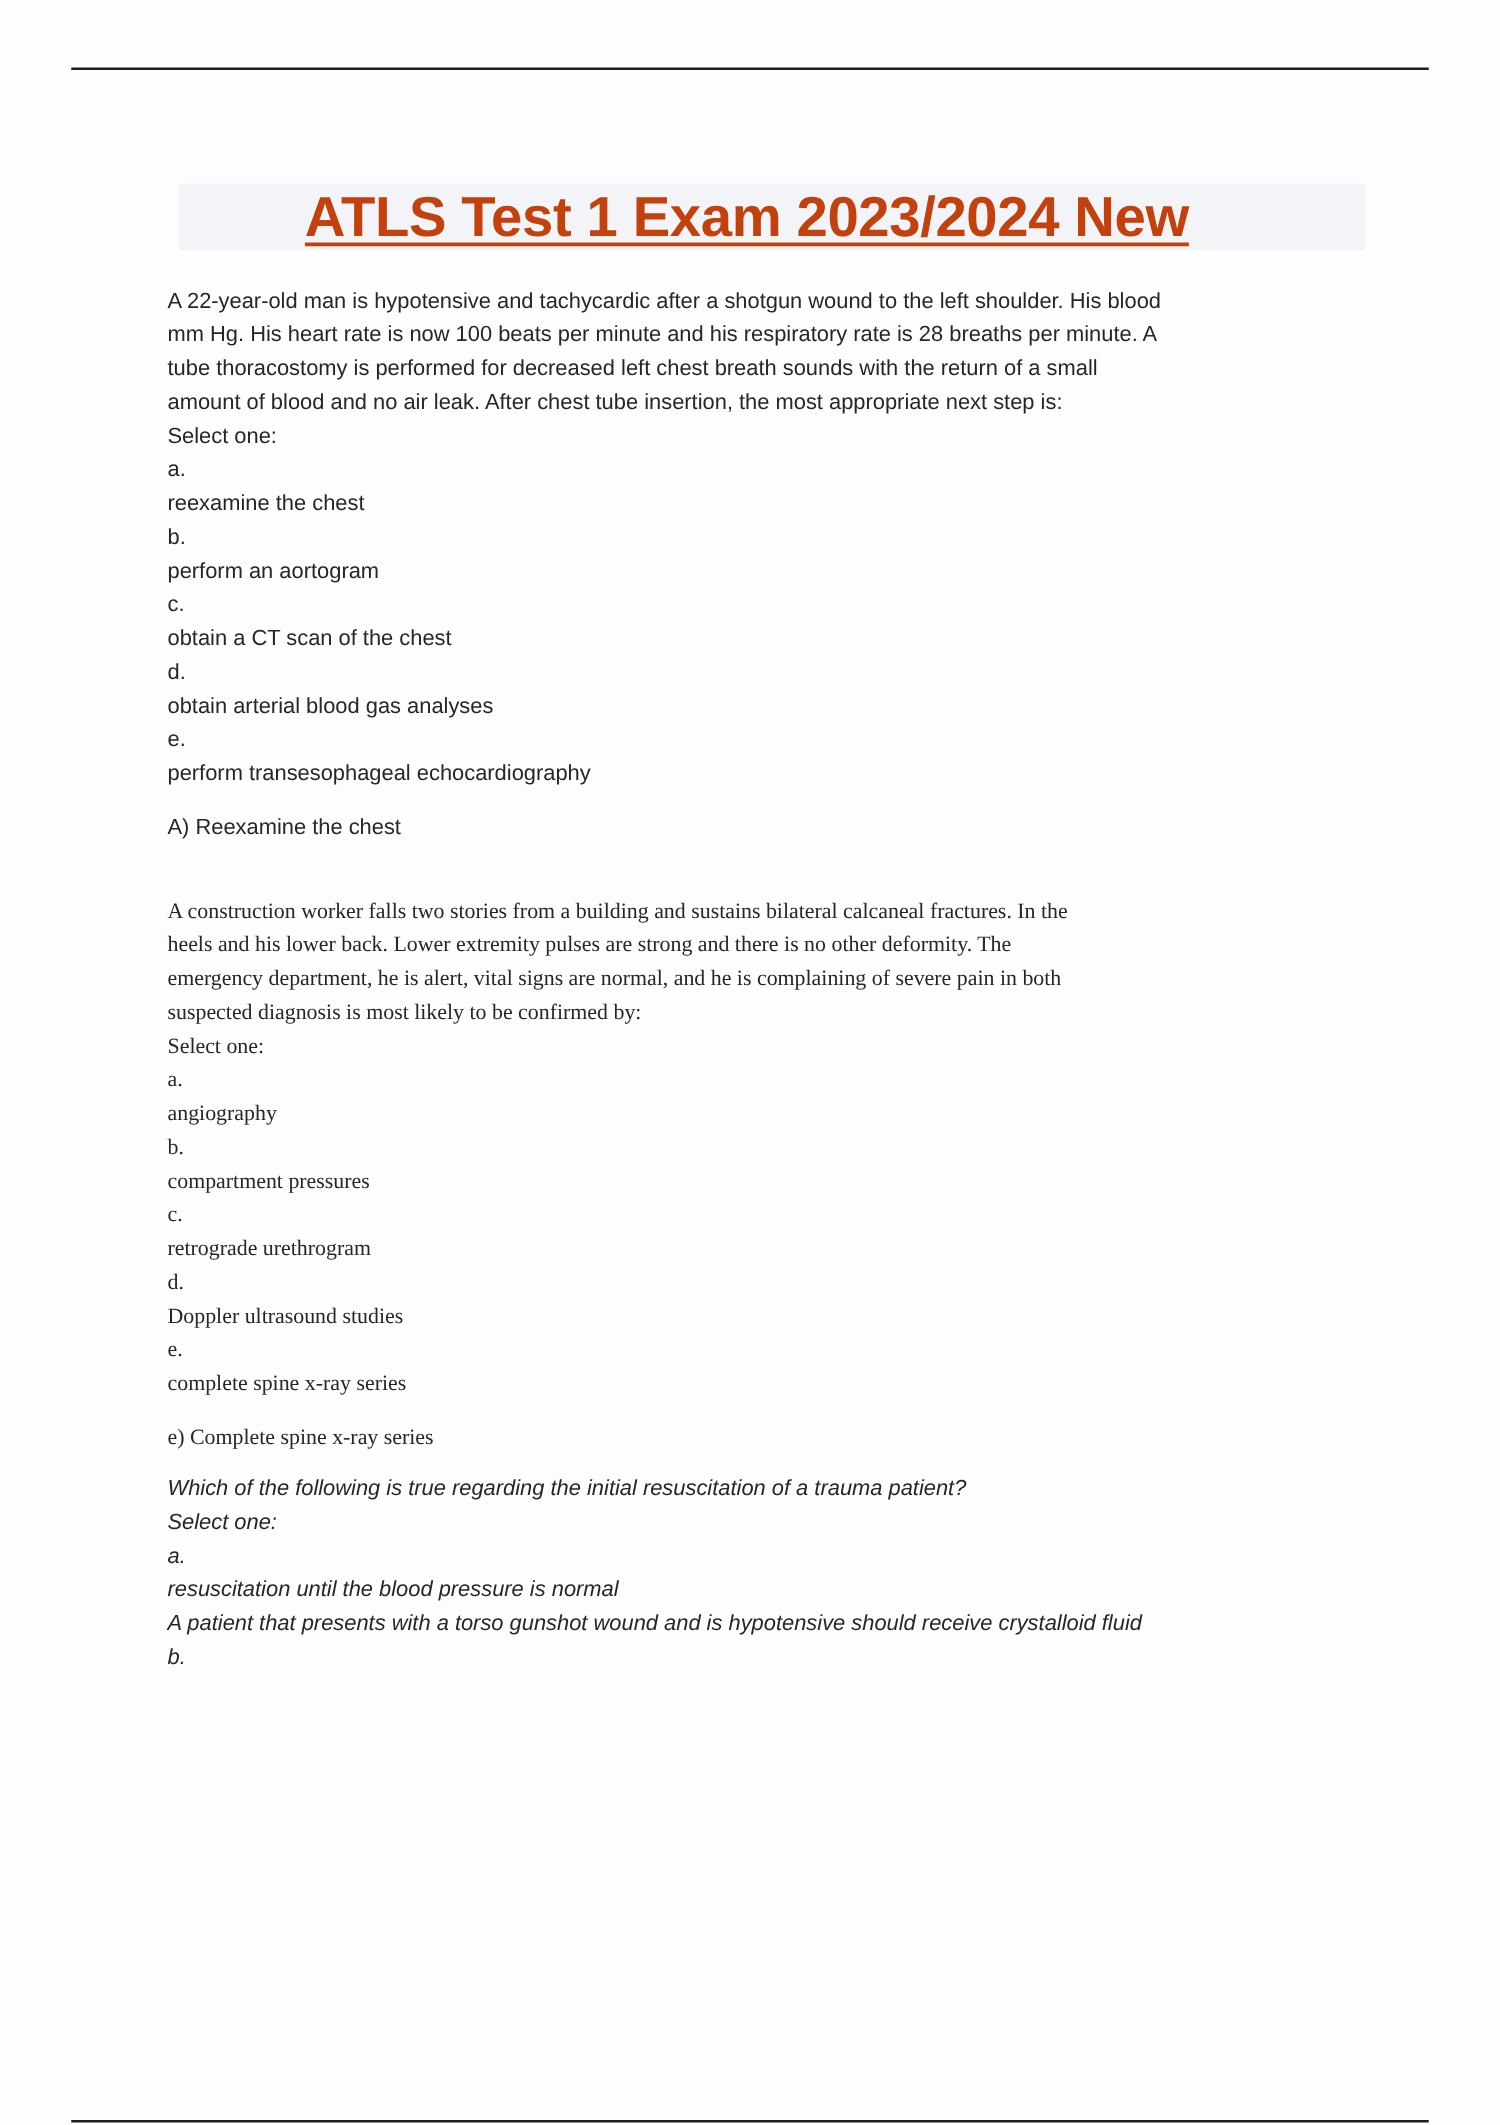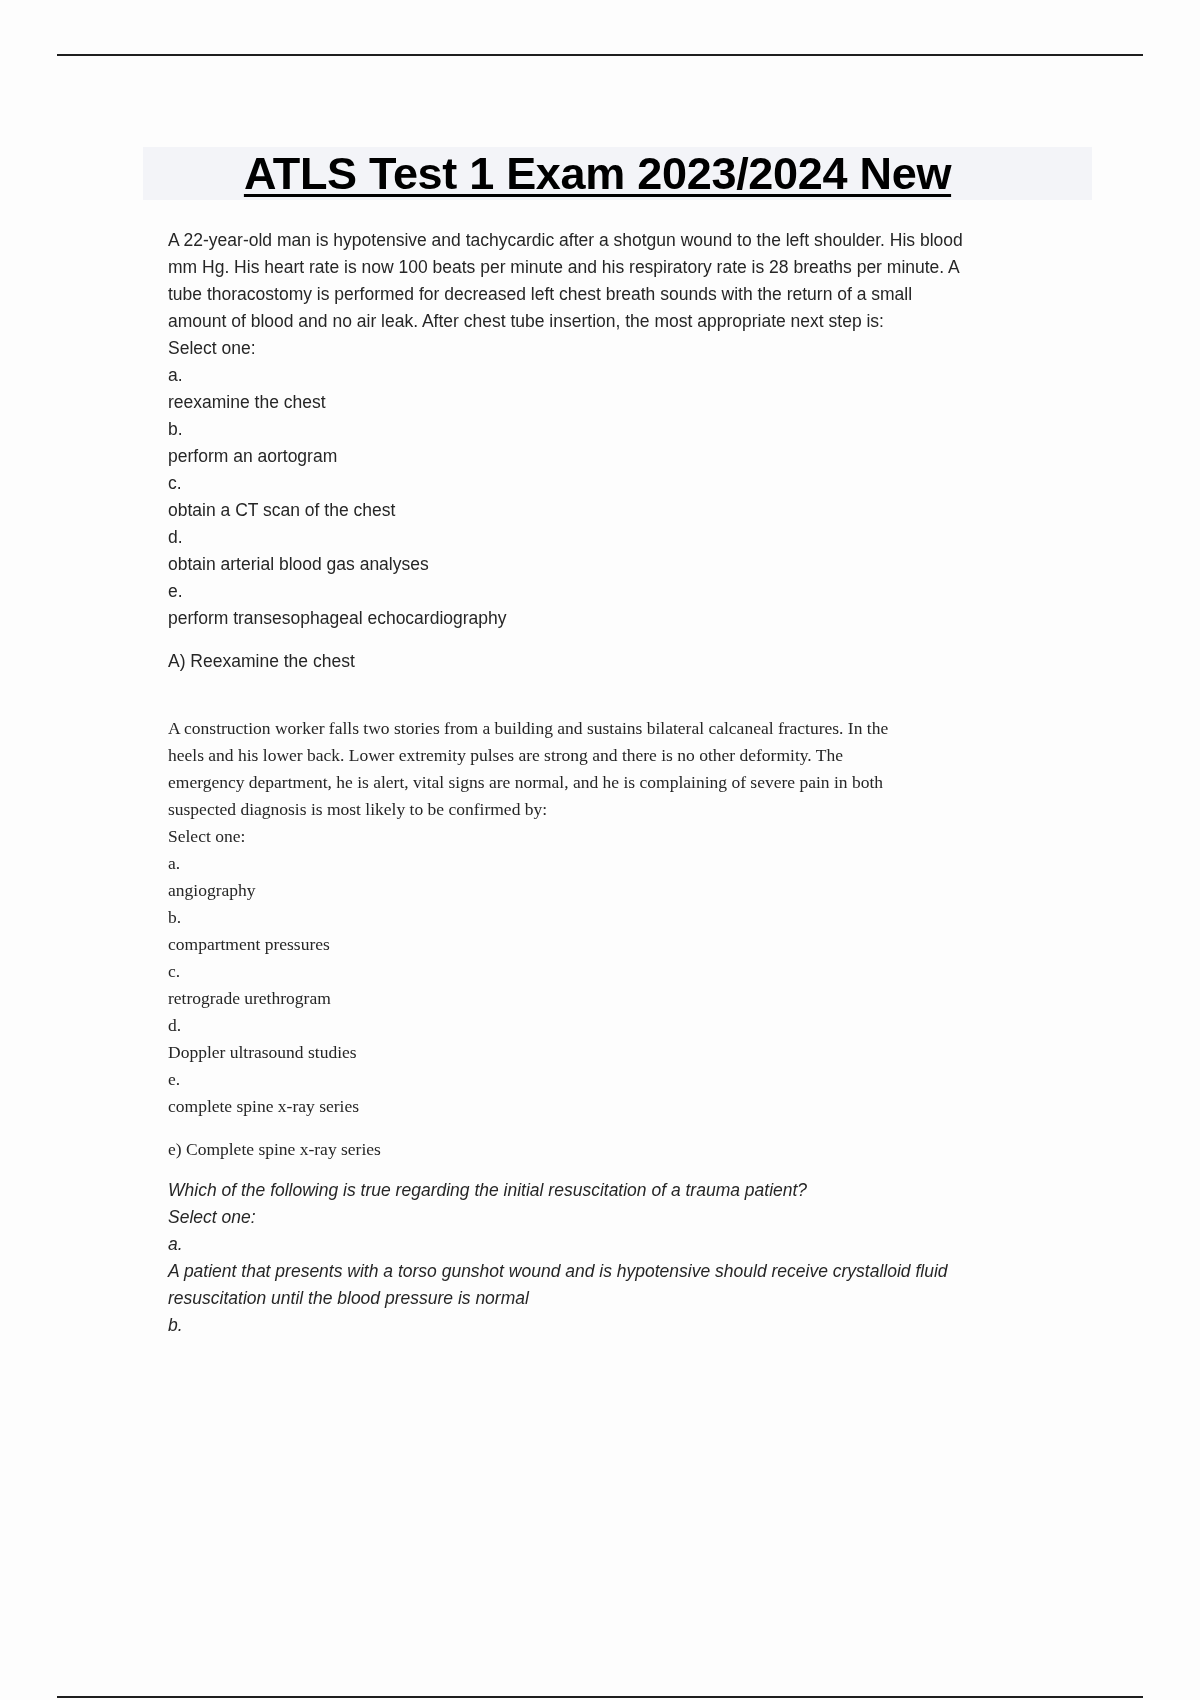--- a/index.html
+++ b/index.html
@@ -11,25 +11,25 @@
   }
   .rule { position: absolute; left: 57px; width: 1086px; height: 2px; background: #1e1e1e; }
   .rule.top { top: 54px; }
   .rule.bottom { top: 1696px; }
   .title-box {
     position: absolute; left: 143px; top: 147px; width: 949px; height: 53px;
     background: #f3f4f8; display: flex; align-items: center; justify-content: center;
   }
   .title {
     font-family: "Liberation Sans", sans-serif; font-weight: bold; font-size: 45px;
-    color: #000000; text-decoration: underline; text-decoration-thickness: 3px;
+    color: #c2410c; text-decoration: underline; text-decoration-thickness: 3px;
     text-underline-offset: 5px; letter-spacing: -0.3px; white-space: nowrap;
     margin-left: -40px;
   }
-  .block { position: absolute; left: 134px; width: 960px; font-size: 17.5px; line-height: 27px; margin-left: 34px; }
+  .block { position: absolute; left: 134px; width: 960px; font-size: 17.5px; line-height: 27px; }
   .line { display: block; white-space: nowrap; height: 27px; }
   .gap { height: 16px; }
 </style>
 </head>
 <body>
 
 <div class="rule top"></div>
 
 <div class="title-box">
   <span class="title">ATLS Test 1 Exam 2023/2024 New</span>
@@ -72,18 +72,18 @@
   <span class="line">e.</span>
   <span class="line">complete spine x-ray series</span>
   <div class="gap"></div>
   <span class="line">e) Complete spine x-ray series</span>
 </div>
 
 <div class="block" style="top:1177px;font-style:italic;">
   <span class="line">Which of the following is true regarding the initial resuscitation of a trauma patient?</span>
   <span class="line">Select one:</span>
   <span class="line">a.</span>
+  <span class="line">resuscitation until the blood pressure is normal</span>
   <span class="line">A patient that presents with a torso gunshot wound and is hypotensive should receive crystalloid fluid</span>
-  <span class="line">resuscitation until the blood pressure is normal</span>
   <span class="line">b.</span>
 </div>
 
 <div class="rule bottom"></div>
 
 </body></html>

